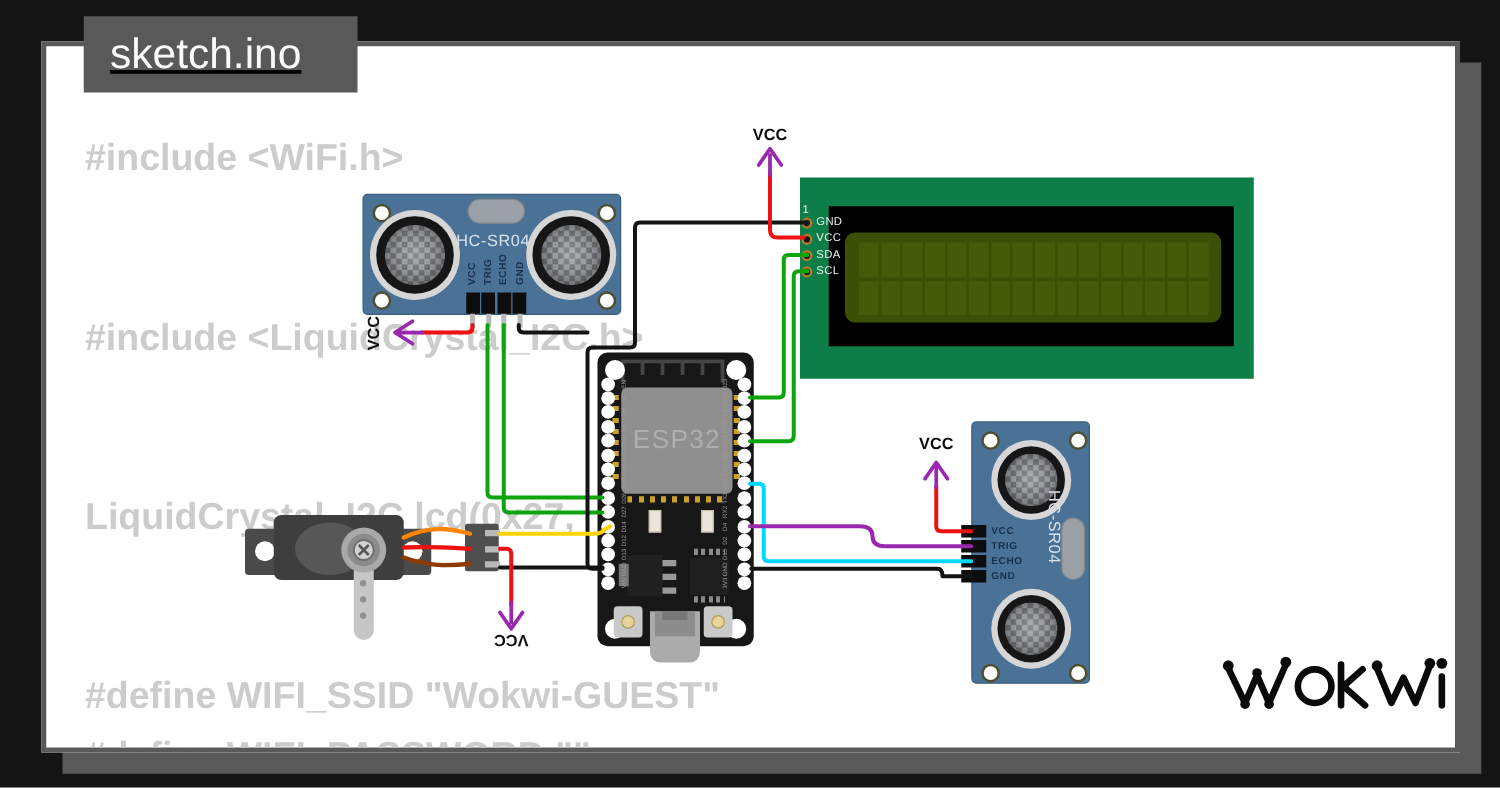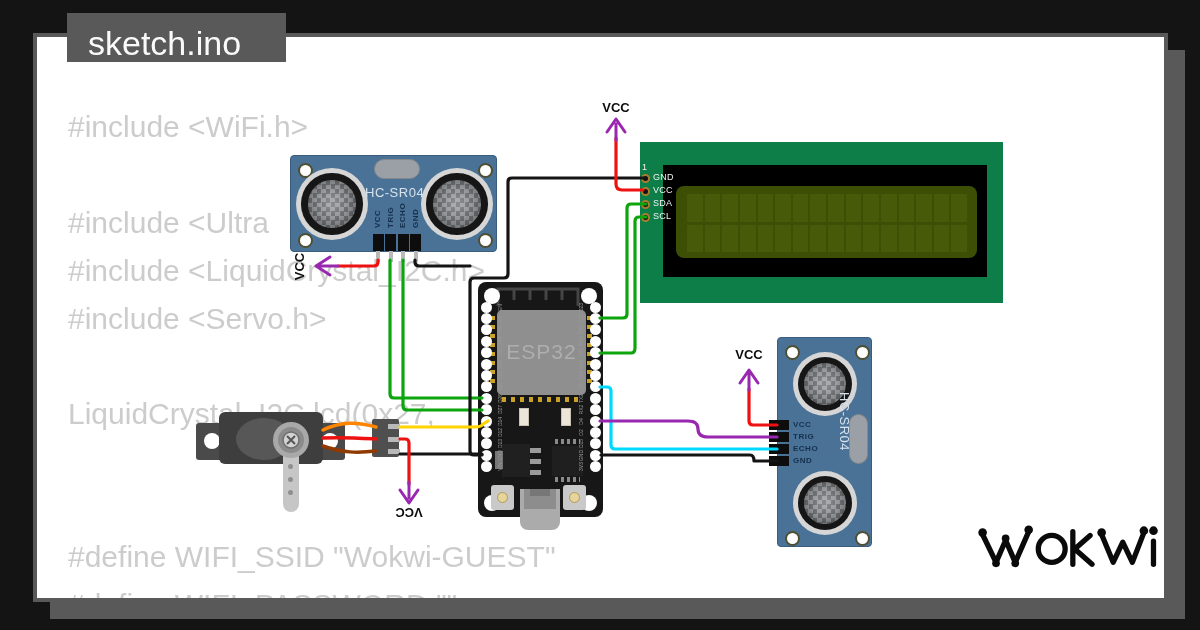--- a/index.html
+++ b/index.html
@@ -4,23 +4,23 @@
 <style>
   html,body{margin:0;padding:0;}
   body{width:1200px;height:630px;position:relative;overflow:hidden;background:#141414;
        font-family:"Liberation Sans", sans-serif;}
   .abs{position:absolute;}
   
   #canvas{left:33px;top:33px;width:1135px;height:569px;box-sizing:border-box;
           border:4px solid #595959;background:#ffffff;box-shadow:17px 17px 0 0 #595959;}
   
   #code-layer{left:37px;top:37px;width:1127px;height:561px;overflow:hidden;z-index:1;}
-  .code-line{position:absolute;left:31px;font-size:30px;color:#cccccc;white-space:pre;letter-spacing:0;}
+  .code-line{position:absolute;left:31px;font-size:30px;color:#cccccc;white-space:pre;letter-spacing:0;font-weight:bold;}
   
-  #title-bar{left:67px;top:13px;width:219px;height:49px;background:#595959;z-index:10;}
+  #title-bar{left:67px;top:13px;width:219px;height:61px;background:#595959;z-index:10;text-decoration:underline;}
   #title-bar span{display:block;padding-left:21px;line-height:61px;font-size:34px;color:#fafafa;}
   
   .hole{border-radius:50%;background:#ffffff;}
   .xd{border-radius:50%;background:#d6d6d6;display:grid;place-items:center;}
   .xd-b{width:85%;height:85%;border-radius:50%;background:#161616;display:grid;place-items:center;}
   .mesh{width:78%;height:78%;border-radius:50%;position:relative;overflow:hidden;
         background-image:repeating-conic-gradient(#97999c 0 25%, #6e7073 0 50%);background-size:9px 9px;}
   .mesh::after{content:'';position:absolute;inset:0;border-radius:50%;
         background:radial-gradient(circle at 50% 48%, rgba(255,255,255,.18) 12%, transparent 42%, rgba(0,0,0,.28) 78%, rgba(0,0,0,.5) 100%);}
   .sensor-board{background:#4a7296;border:1px solid #3a5d7e;border-radius:4px;box-sizing:border-box;}
@@ -36,23 +36,21 @@
   #wires{left:0;top:0;z-index:3;pointer-events:none;}
   .z2{z-index:2;}
 </style>
 </head>
 <body>
 
 <div id="canvas" class="abs"></div>
 
 <div id="code-layer" class="abs">
     <div class="code-line" style="top: 73px;">#include &lt;WiFi.h&gt;</div>
-    <div class="code-line" style="top: 169px;">#include &lt;Ultra</div>
     <div class="code-line" style="top: 217px;">#include &lt;LiquidCrystal_I2C.h&gt;</div>
-    <div class="code-line" style="top: 265px;">#include &lt;Servo.h&gt;</div>
     <div class="code-line" style="top: 360px;">LiquidCrystal_I2C lcd(0x27,</div>
     <div class="code-line" style="top: 503px;">#define WIFI_SSID "Wokwi-GUEST"</div>
     <div class="code-line" style="top: 551px;">#define WIFI_PASSWORD ""</div>
   </div>
 
 <div class="abs z2" style="left:640px;top:142px;width:363px;height:161px;background:#0d7e48;">
   <div class="abs" style="left:23px;top:23px;width:324px;height:112px;background:#000;"></div>
   <div class="abs" style="left:36px;top:44px;width:301px;height:72px;background:#3c4f04;border-radius:8px;"></div>
   <div class="abs" id="lcd-grid" style="left:47px;top:52px;width:280px;height:58px;display:grid;grid-template-columns:repeat(16,1fr);grid-template-rows:1fr 1fr;gap:3px 2px;">
       <div style="background: rgb(70, 90, 10);"></div>

